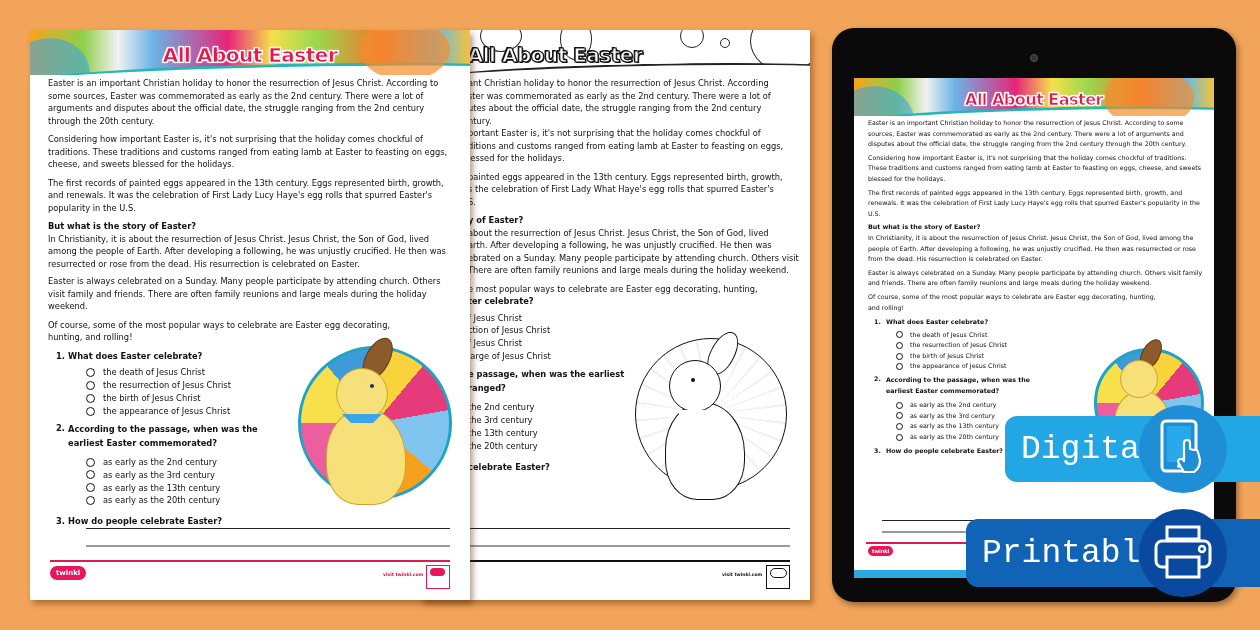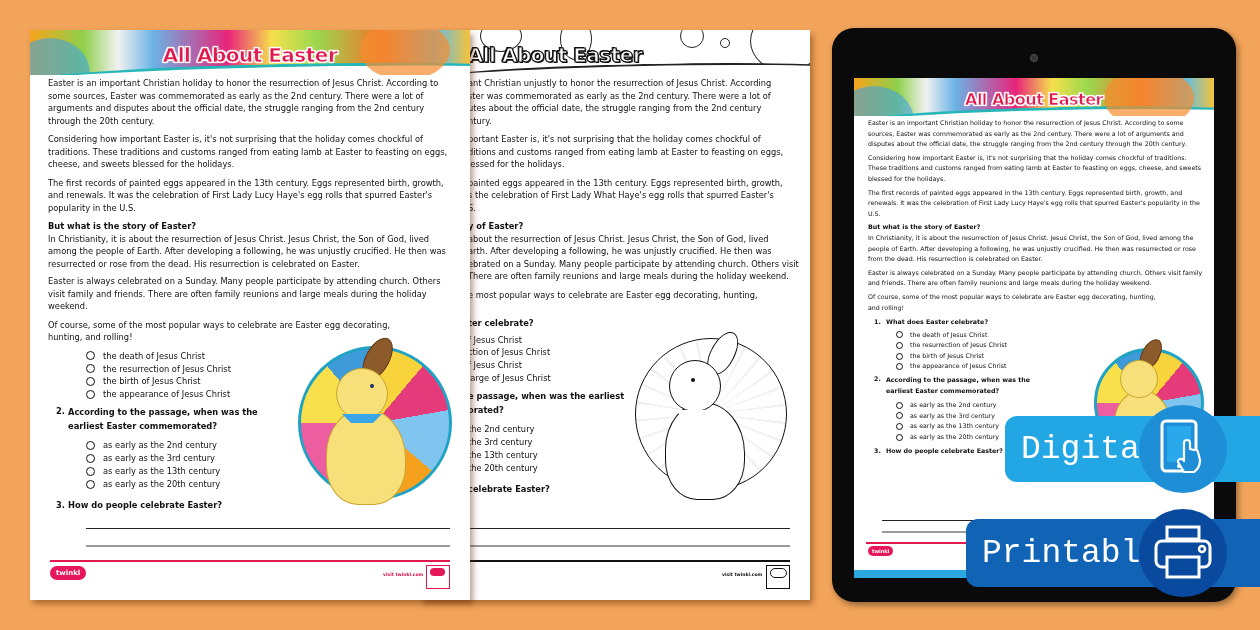--- a/index.html
+++ b/index.html
@@ -99,20 +99,21 @@
     <p>Considering how important Easter is, it's not surprising that the holiday comes chockful of traditions. These traditions and customs ranged from eating lamb at Easter to feasting on eggs, cheese, and sweets blessed for the holidays.</p>
     <p>The first records of painted eggs appeared in the 13th century. Eggs represented birth, growth, and renewals. It was the celebration of First Lady Lucy Haye's egg rolls that spurred Easter's popularity in the U.S.</p>
     <p style="margin-bottom:5px">
       <span class="bold">But what is the story of Easter?</span><br>
       <span>In Christianity, it is about the resurrection of Jesus Christ. Jesus Christ, the Son of God, lived among the people of Earth. After developing a following, he was unjustly crucified. He then was resurrected or rose from the dead. His resurrection is celebrated on Easter.</span>
     </p>
     <p>Easter is always celebrated on a Sunday. Many people participate by attending church. Others visit family and friends. There are often family reunions and large meals during the holiday weekend.</p>
     <p style="width:360px">Of course, some of the most popular ways to celebrate are Easter egg decorating, hunting, and rolling!</p>
 
     <div class="qs">
+      <div class="q"><span class="num">1.</span><span>What does Easter celebrate?</span></div>
       <ul class="opts">
         <li>
             <span class="radio"></span>
             <span>the death of Jesus Christ</span>
           </li>
         <li>
             <span class="radio"></span>
             <span>the resurrection of Jesus Christ</span>
           </li>
         <li>
@@ -173,43 +174,43 @@
   <div class="banner banner-bw">
     <div class="doodle" style="left:60px;top:-10px;width:40px;height:30px;"></div>
     <div class="doodle" style="left:140px;top:-12px;width:30px;height:40px;"></div>
     <div class="doodle" style="left:260px;top:-6px;width:22px;height:22px;"></div>
     <div class="doodle" style="left:300px;top:8px;width:8px;height:8px;"></div>
     <div class="doodle" style="left:330px;top:-20px;width:70px;height:60px;"></div>
     <div class="banner-curve"></div>
   </div>
   <div class="title title-bw" style="left:-60px">All About Easter</div>
   <div class="body" style="left:48px;right:10px;">
-    <div>ant Christian unjustly to honor the resurrection of Jesus Christ. According</div>
+    <div>ant Christian holiday to honor the resurrection of Jesus Christ. According</div>
     <div>ster was commemorated as early as the 2nd century. There were a lot of</div>
     <div>utes about the official date, the struggle ranging from the 2nd century</div>
-    <div style="margin-bottom:6px">ntury.</div>
+    <div style="">ntury.</div>
     <div>portant Easter is, it's not surprising that the holiday comes chockful of</div>
     <div>ditions and customs ranged from eating lamb at Easter to feasting on eggs,</div>
     <div style="margin-bottom:6px">lessed for the holidays.</div>
     <div>painted eggs appeared in the 13th century. Eggs represented birth, growth,</div>
     <div>s the celebration of First Lady What Haye's egg rolls that spurred Easter's</div>
     <div style="margin-bottom:6px">S.</div>
     <div class="bold">y of Easter?</div>
     <div>about the resurrection of Jesus Christ. Jesus Christ, the Son of God, lived</div>
     <div>arth. After developing a following, he was unjustly crucified. He then was</div>
     <div>ebrated on a Sunday. Many people participate by attending church. Others visit</div>
     <div style="margin-bottom:6px">There are often family reunions and large meals during the holiday weekend.</div>
-    <div style="margin-bottom:16px">e most popular ways to celebrate are Easter egg decorating, hunting,</div>
+    <div style="">e most popular ways to celebrate are Easter egg decorating, hunting,</div>
     <div class="bold" style="margin-bottom:4px">ter celebrate?</div>
     <div style="line-height:12.9px">f Jesus Christ</div>
     <div style="line-height:12.9px">ction of Jesus Christ</div>
     <div style="line-height:12.9px">f Jesus Christ</div>
     <div style="line-height:12.9px;margin-bottom:4px">large of Jesus Christ</div>
     <div class="bold" style="line-height:14px">e passage, when was the earliest</div>
-    <div class="bold" style="line-height:14px;margin-bottom:6px">orated?</div>
+    <div class="bold" style="line-height:14px;margin-bottom:6px">ranged?</div>
     <div style="line-height:12.9px">the 2nd century</div>
     <div style="line-height:12.9px">the 3rd century</div>
     <div style="line-height:12.9px">the 13th century</div>
     <div style="line-height:12.9px;margin-bottom:8px">the 20th century</div>
     <div class="bold">celebrate Easter?</div>
   </div>
 
   <div class="art art-bw" style="left:215px;top:300px;width:150px;height:170px;">
     <div class="art-circle" style="left:0;top:8px;width:150px;height:150px;"></div>
     <div class="bunny-ear" style="left:76px;top:0;width:22px;height:44px;"></div>

